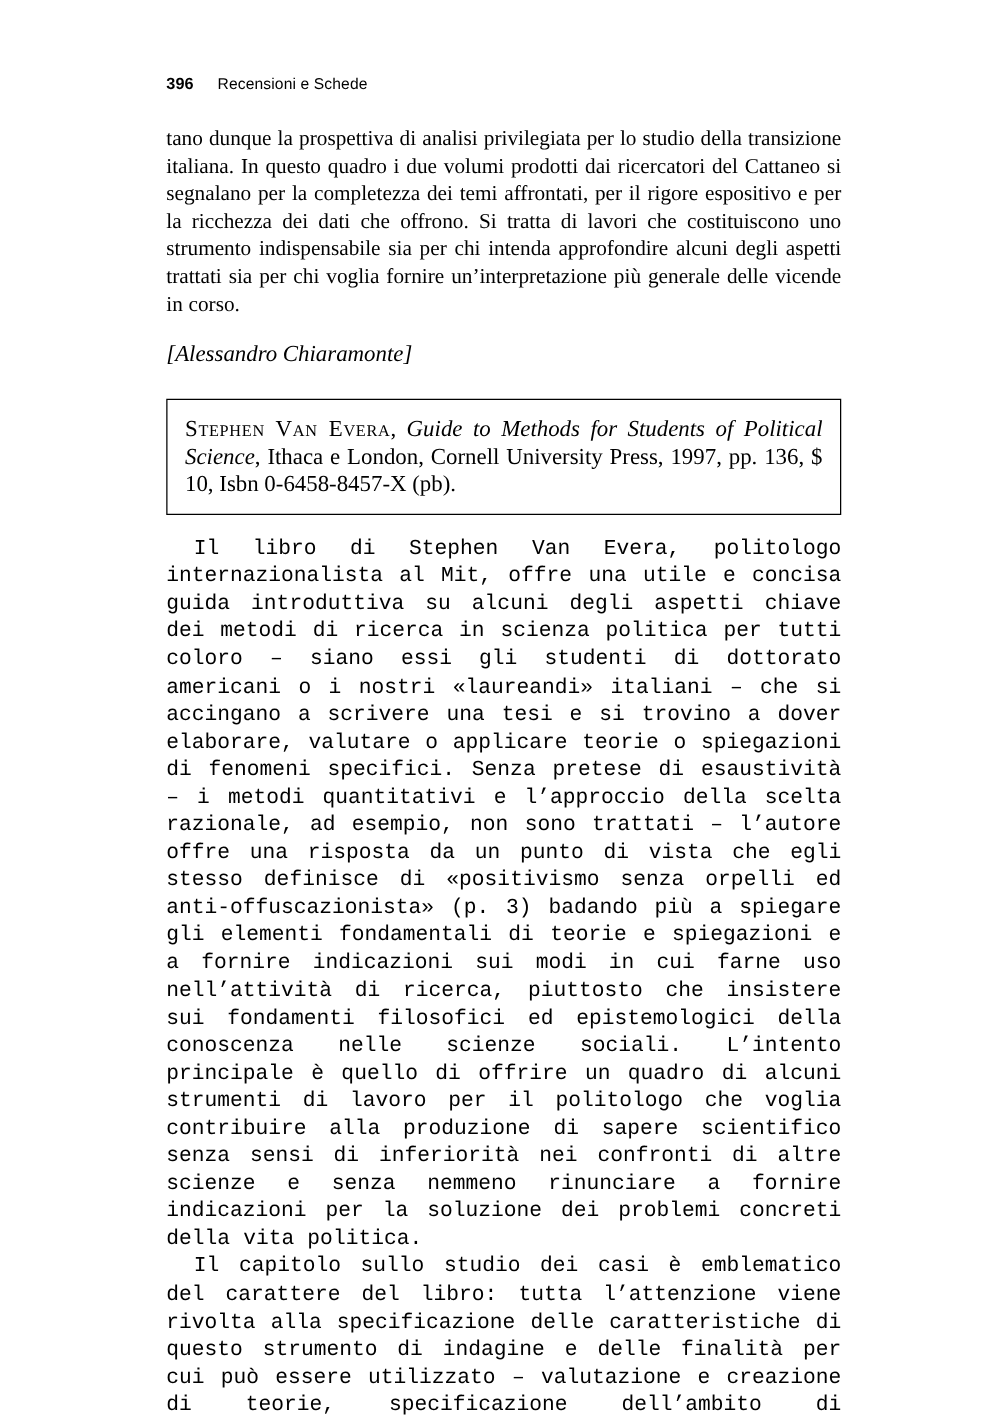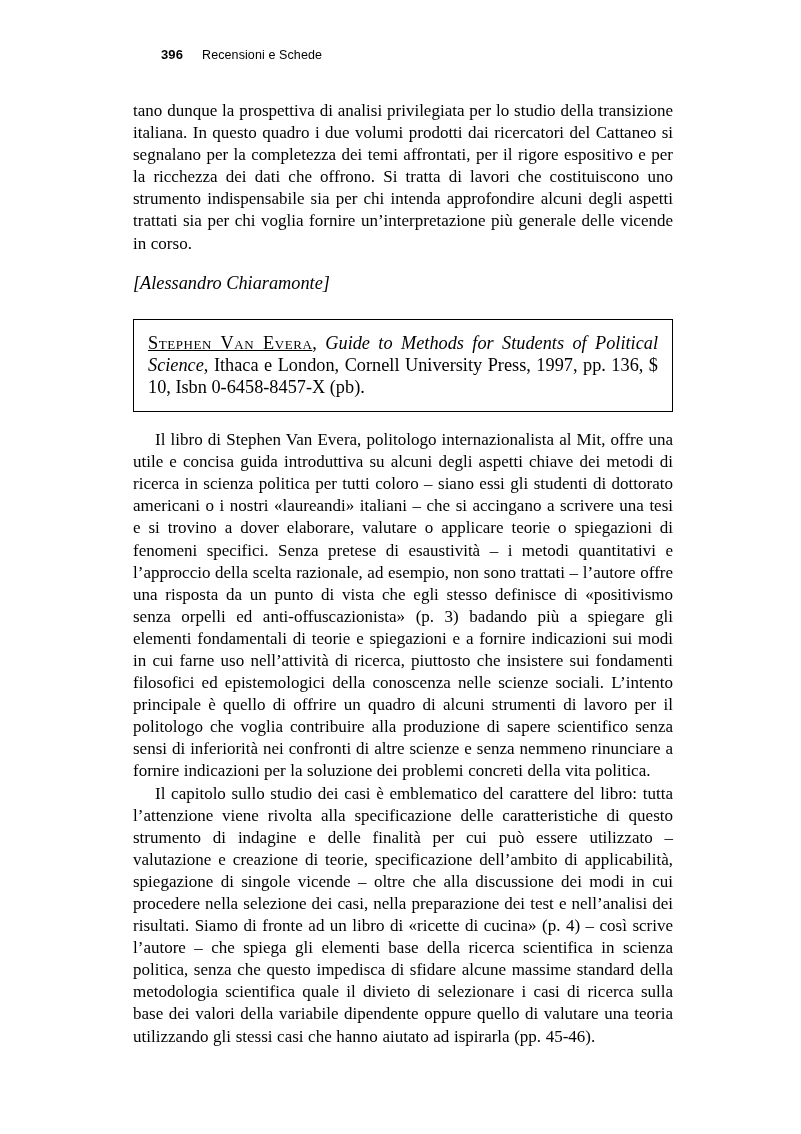--- a/index.html
+++ b/index.html
@@ -23,29 +23,28 @@
     left: 0; top: 0;
     width: 801px;
     height: 1134px;
     background: #ffffff;
   }
 
   
   .running-head {
     position: absolute;
     left: 133px;
-    top: 46px;
+    top: 58px;
     width: 540px;
     height: 18px;
     font-family: "Liberation Sans", "DejaVu Sans", sans-serif;
     font-size: 12.5px;
     line-height: 18px;
     letter-spacing: 0.1px;
     white-space: nowrap;
-    margin-left: 28px;
   }
   .running-head .folio {
     font-weight: bold;
     font-size: 13px;
     margin-right: 19px;
   }
   .running-head .head-title {
     font-weight: normal;
   }
 
@@ -61,20 +60,21 @@
     margin: 0;
     font-size: 17px;
     line-height: 22.1px;
     text-align: justify;
     text-justify: inter-word;
     hyphens: manual;
     word-spacing: 0.02em;
   }
   p.body.indent {
     text-indent: 22px;
+    font-family: Liberation Mono, monospace;
   }
 
   
   .signature {
     margin: 0;
     padding-top: 17px;
     font-size: 18.3px;
     line-height: 22.1px;
     font-style: italic;
     text-align: left;
@@ -92,21 +92,20 @@
   }
   .citation-text {
     margin: 0;
     font-size: 18.3px;
     line-height: 22.1px;
     text-align: justify;
   }
   .smallcaps {
     font-variant: small-caps;
     letter-spacing: 0.03em;
-    text-decoration: underline;
   }
   .title-italic {
     font-style: italic;
   }
 
   .after-box {
     padding-top: 17px;
   }
   .para-gap {
     padding-top: 0px;

